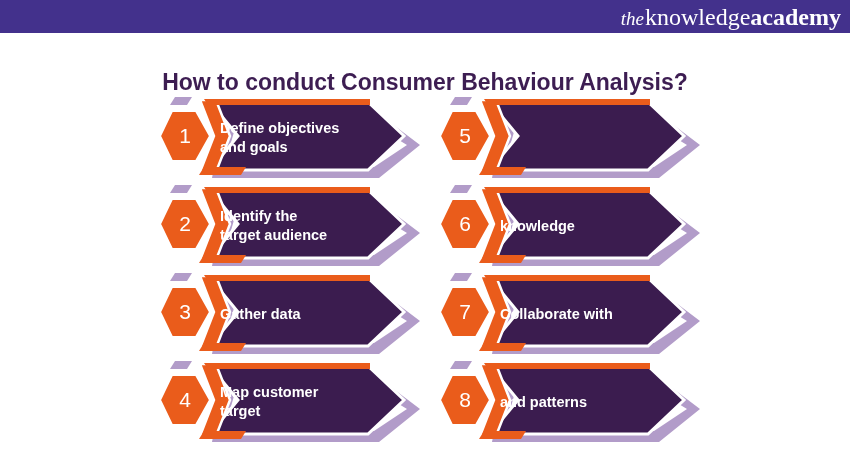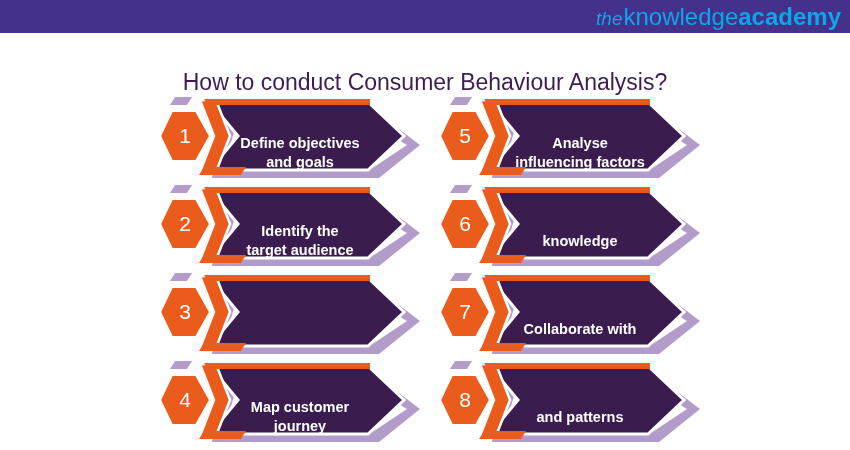--- a/index.html
+++ b/index.html
@@ -6,47 +6,47 @@
   body{
     width:850px;height:450px;overflow:hidden;position:relative;
     background:#ffffff;font-family:"Liberation Sans","DejaVu Sans",sans-serif;
   }
   .banner{
     position:absolute;left:0;top:0;width:850px;height:33px;
     background:var(--banner-purple,#43318C);
   }
   .brand{
     position:absolute;right:9px;top:0;height:33px;line-height:34px;
-    color:#0ea5e9;font-family:Liberation Sans, sans-serif;
+    color:#ffffff;font-family:Liberation Serif, serif;
     white-space:nowrap;
   }
   .brand .the{font-style:italic;font-size:19px;margin-right:1px;}
   .brand .kn{font-size:24px;font-weight:400;}
   .brand .ac{font-size:24px;font-weight:700;}
   .title{
     position:absolute;left:0;top:54px;width:850px;text-align:center;
-    font-size:23px;font-weight:400;color:var(--title-purple,#3D1D52);
+    font-size:23px;font-weight:700;color:var(--title-purple,#3D1D52);
   }
   .step{position:absolute;width:262px;height:84px;}
   .c1{left:158px;} .c2{left:438px;}
   .r1{top:96px;} .r2{top:184px;} .r3{top:272px;} .r4{top:360px;}
   .step svg{position:absolute;left:0;top:0;overflow:visible;}
   .lav{fill:var(--lavender,#B29CC9);}
   .pur{fill:var(--arrow-purple,#3B1C4F);stroke:#fff;stroke-width:3;}
   .org{fill:var(--orange,#EA5C1B);}
   .orgs{fill:var(--orange,#EA5C1B);stroke:#fff;stroke-width:2.5;}
   .hex{fill:var(--orange,#EA5C1B);stroke:#fff;stroke-width:2;}
   .step-num{
     position:absolute;left:2px;top:27px;width:50px;height:26px;
     display:flex;align-items:center;justify-content:center;
     color:#fff;font-size:21px;font-weight:500;
   }
   .step-text{
-    position:absolute;left:62px;top:17px;width:160px;height:80px;
-    display:flex;flex-direction:column;align-items:center;justify-content:center;
+    position:absolute;left:62px;top:2px;width:160px;height:80px;
+    display:flex;flex-direction:column;align-items:flex-start;justify-content:center;
     text-align:center;color:#fff;font-size:14.5px;line-height:19px;font-weight:700;
   }
 </style>
 </head>
 <body>
 
 <div class="banner">
   <div class="brand"><span class="the">the</span><span class="kn">knowledge</span><span class="ac">academy</span></div>
 </div>
 
@@ -90,54 +90,54 @@
   <svg width="262" height="84" viewBox="0 0 262 84">
     <path class="lav" fill-rule="evenodd" d="M66 18 L221 18 L262 49 L221 82 L54 82 Z M78 29 L216 29 L249 49 L216 71 L66 71 Z"></path>
     <path class="lav" d="M17 1 L34 1 L29 9 L12 9 Z"></path>
     <path class="pur" d="M52 6 L210 6 L246 40 L210 74 L52 74 L80 40 Z"></path>
     <path class="orgs" d="M42 4 L58 4 L72 40 L58 76 L42 76 L56 40 Z"></path>
     <path class="org" d="M46 3 L212 3 L212 9 L50 9 Z"></path>
     <path class="org" d="M46 71 L88 71 L83 79 L41 79 Z"></path>
     <path class="hex" d="M2 40 L14 15 L38 15 L52 40 L38 65 L14 65 Z"></path>
   </svg>
   <div class="step-num">3</div>
+  <div class="step-text">
+    <div>Gather data</div>
+    <div></div>
+  </div>
 </div>
 
 <div class="step c1 r4">
   <svg width="262" height="84" viewBox="0 0 262 84">
     <path class="lav" fill-rule="evenodd" d="M66 18 L221 18 L262 49 L221 82 L54 82 Z M78 29 L216 29 L249 49 L216 71 L66 71 Z"></path>
     <path class="lav" d="M17 1 L34 1 L29 9 L12 9 Z"></path>
     <path class="pur" d="M52 6 L210 6 L246 40 L210 74 L52 74 L80 40 Z"></path>
     <path class="orgs" d="M42 4 L58 4 L72 40 L58 76 L42 76 L56 40 Z"></path>
     <path class="org" d="M46 3 L212 3 L212 9 L50 9 Z"></path>
     <path class="org" d="M46 71 L88 71 L83 79 L41 79 Z"></path>
     <path class="hex" d="M2 40 L14 15 L38 15 L52 40 L38 65 L14 65 Z"></path>
   </svg>
   <div class="step-num">4</div>
   <div class="step-text">
     <div>Map customer</div>
-    <div>journey</div>
+    <div>target</div>
   </div>
 </div>
 
 <div class="step c2 r1">
   <svg width="262" height="84" viewBox="0 0 262 84">
     <path class="lav" fill-rule="evenodd" d="M66 18 L221 18 L262 49 L221 82 L54 82 Z M78 29 L216 29 L249 49 L216 71 L66 71 Z"></path>
     <path class="lav" d="M17 1 L34 1 L29 9 L12 9 Z"></path>
     <path class="pur" d="M52 6 L210 6 L246 40 L210 74 L52 74 L80 40 Z"></path>
     <path class="orgs" d="M42 4 L58 4 L72 40 L58 76 L42 76 L56 40 Z"></path>
     <path class="org" d="M46 3 L212 3 L212 9 L50 9 Z"></path>
     <path class="org" d="M46 71 L88 71 L83 79 L41 79 Z"></path>
     <path class="hex" d="M2 40 L14 15 L38 15 L52 40 L38 65 L14 65 Z"></path>
   </svg>
   <div class="step-num">5</div>
-  <div class="step-text">
-    <div>Analyse</div>
-    <div>influencing factors</div>
-  </div>
 </div>
 
 <div class="step c2 r2">
   <svg width="262" height="84" viewBox="0 0 262 84">
     <path class="lav" fill-rule="evenodd" d="M66 18 L221 18 L262 49 L221 82 L54 82 Z M78 29 L216 29 L249 49 L216 71 L66 71 Z"></path>
     <path class="lav" d="M17 1 L34 1 L29 9 L12 9 Z"></path>
     <path class="pur" d="M52 6 L210 6 L246 40 L210 74 L52 74 L80 40 Z"></path>
     <path class="orgs" d="M42 4 L58 4 L72 40 L58 76 L42 76 L56 40 Z"></path>
     <path class="org" d="M46 3 L212 3 L212 9 L50 9 Z"></path>
     <path class="org" d="M46 71 L88 71 L83 79 L41 79 Z"></path>

